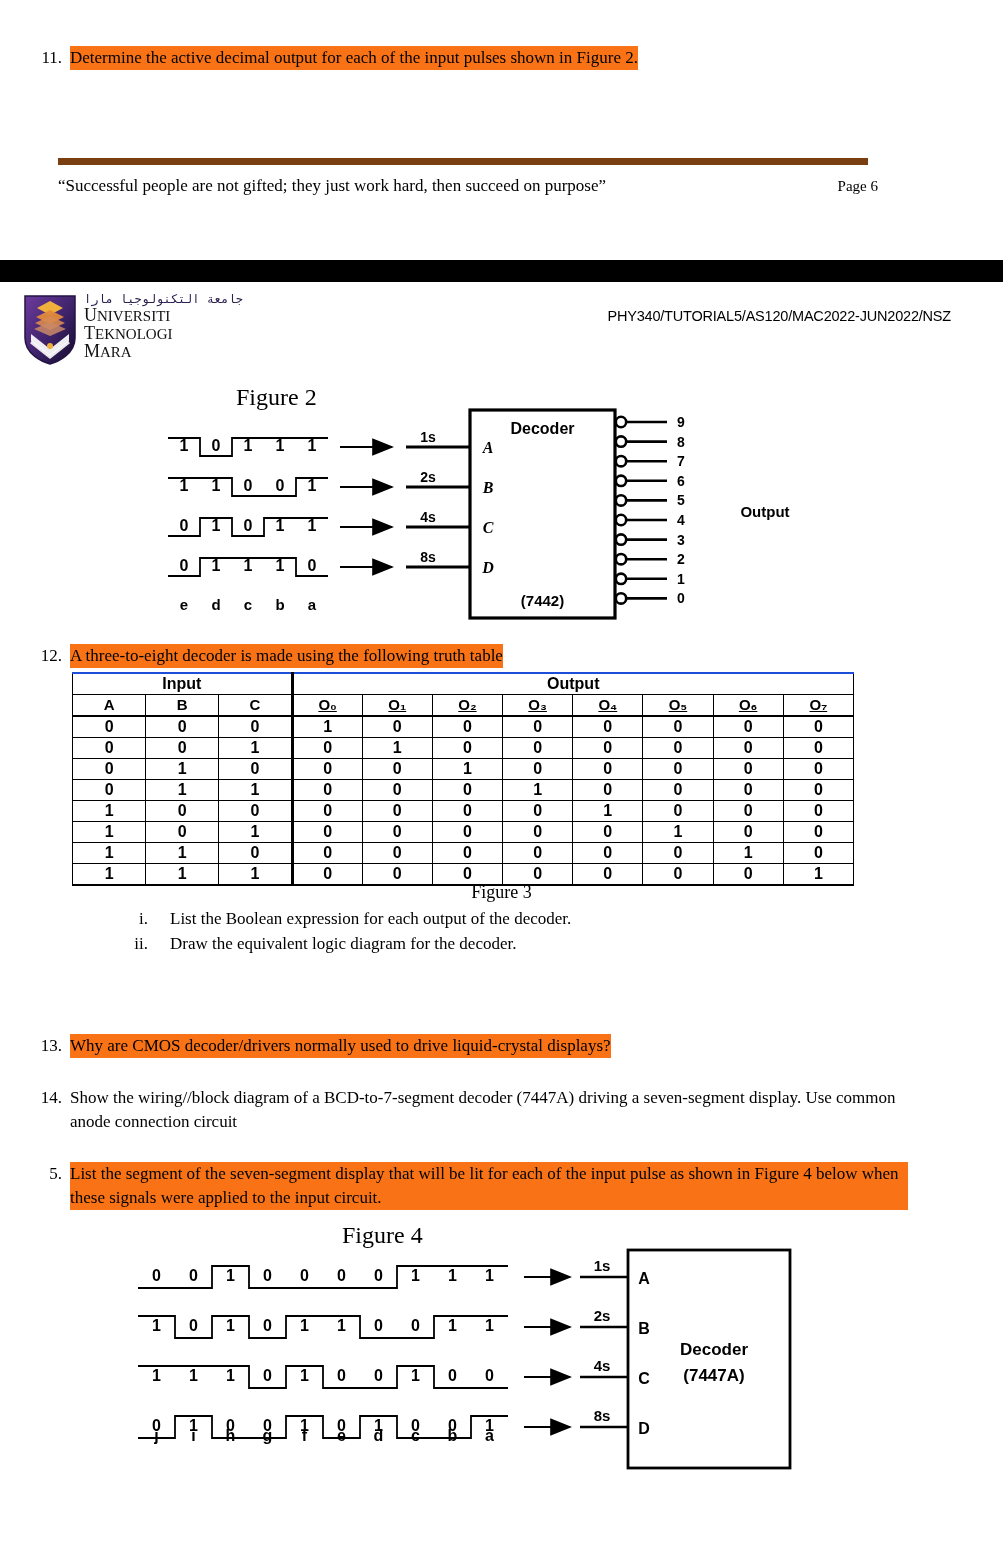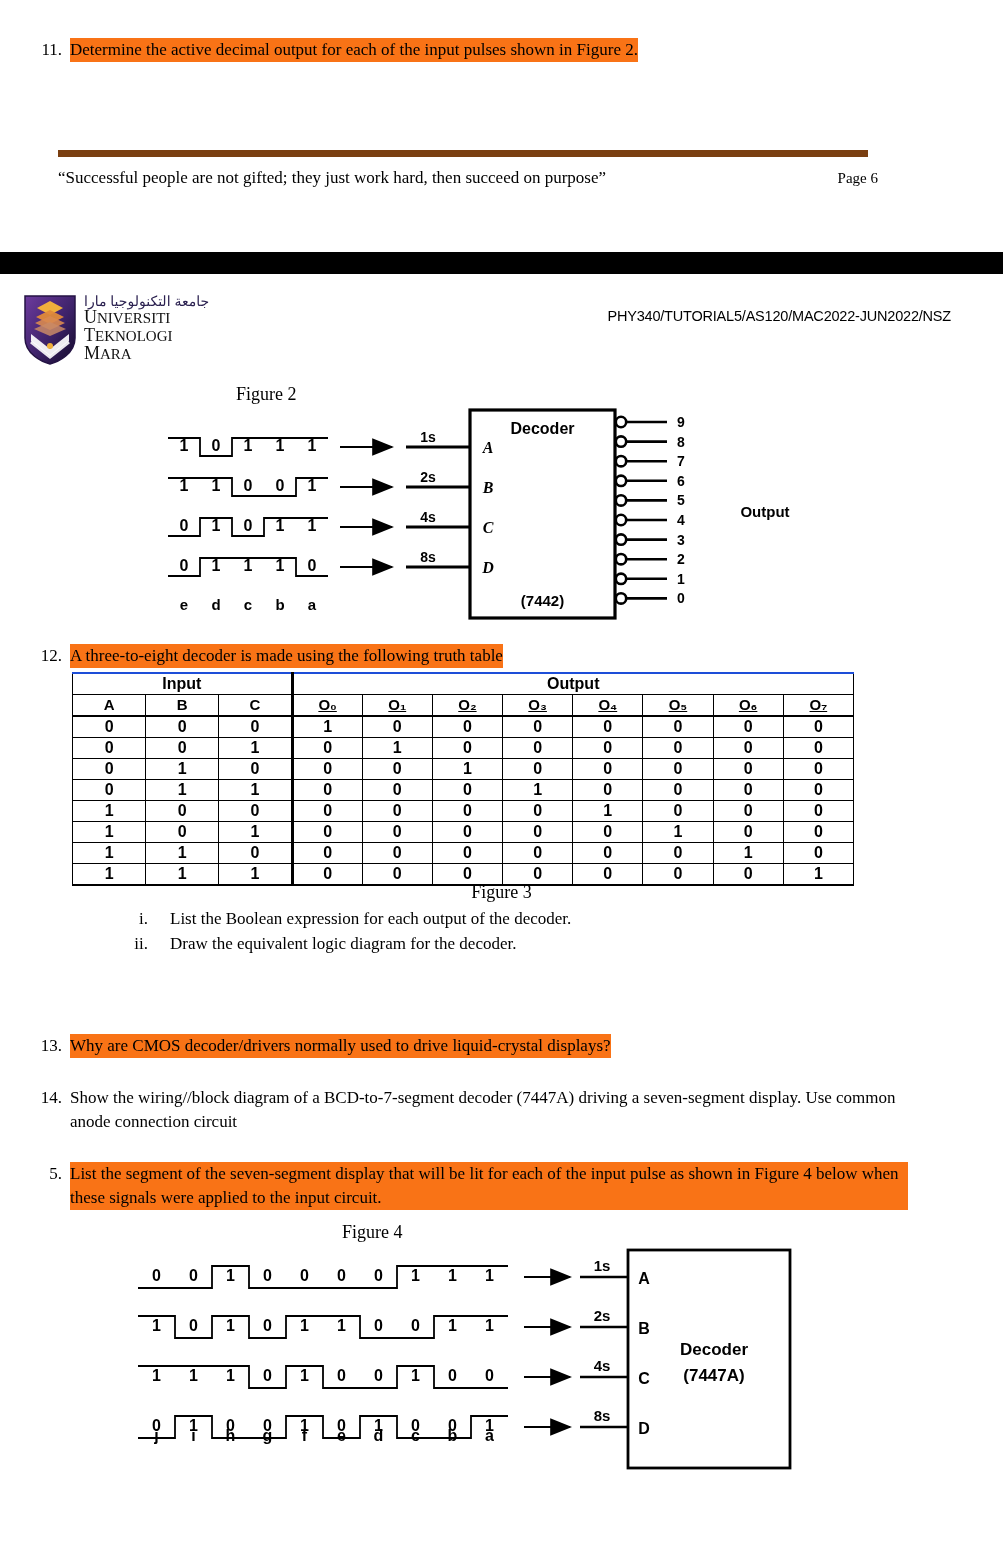--- a/index.html
+++ b/index.html
@@ -5,21 +5,21 @@
   * { box-sizing: border-box; }
   html, body { margin:0; padding:0; }
   body {
     width:1003px; height:1566px;
     background:#ffffff;
     font-family:"Liberation Serif", serif;
     color:#000;
     position:relative;
     overflow:hidden;
   }
-  .page { position:absolute; left:0; top:0; width:818px; }
+  .page { position:absolute; left:0; top:8px; width:818px; }
 
   
   #page-one { height:250px; }
   .q-row { display:flex; align-items:flex-start; }
   .q-num { width:42px; text-align:right; padding-right:8px; font-size:17px; line-height:24px; flex:none; }
   .q-body { font-size:17px; line-height:24px; }
   .hl { background:#f97316; }
 
   #q11 { position:absolute; left:28px; top:38px; width:820px; }
 
@@ -37,33 +37,33 @@
   .black-band {
     position:absolute; left:0; top:252px; width:1003px; height:22px; background:#000;
   }
 
   
   #page-two { position:absolute; left:0; top:274px; width:1003px; height:1292px; }
 
   .doc-header { position:absolute; left:0; top:16px; width:1003px; height:80px; }
   .logo { position:absolute; left:22px; top:4px; width:56px; height:72px; }
   .logo-words { position:absolute; left:84px; top:4px; line-height:1.0; }
-  .logo-words .arabic { font-size:14px; letter-spacing:.5px; color:#2b2150; font-family:Liberation Sans, sans-serif;}
+  .logo-words .arabic { font-size:12px; letter-spacing:.5px; color:#2b2150; font-family:Liberation Mono, monospace;}
   .logo-words .l1, .logo-words .l2, .logo-words .l3 {
     font-family:"Liberation Serif", serif; font-size:15px; color:#111; letter-spacing:0px;
   }
   .logo-words .l1::first-letter, .logo-words .l2::first-letter, .logo-words .l3::first-letter { font-size:18px; }
   .doc-code {
     position:absolute; right:52px; top:18px;
     font-family:"Liberation Sans", sans-serif; font-size:14.5px; letter-spacing:-0.2px;
   }
 
   
   #fig2 { position:absolute; left:0px; top:110px; width:1003px; height:250px; }
-  .fig-caption { font-family:"Liberation Serif", serif; font-size:18px; }
+  .fig-caption { font-family:"Liberation Serif", serif; font-size:24px; }
   #fig2-cap { position:absolute; left:236px; top:0px; }
   .slot-labels { position:absolute; left:168px; top:212px; }
   .slot-labels span {
     display:inline-block; text-align:center;
     font-family:"Liberation Sans", sans-serif; font-size:15px; font-weight:700;
   }
 
   
   #q12 { position:absolute; left:28px; top:370px; width:860px; }
   #ttable { position:absolute; left:72px; top:398px; width:782px; }

